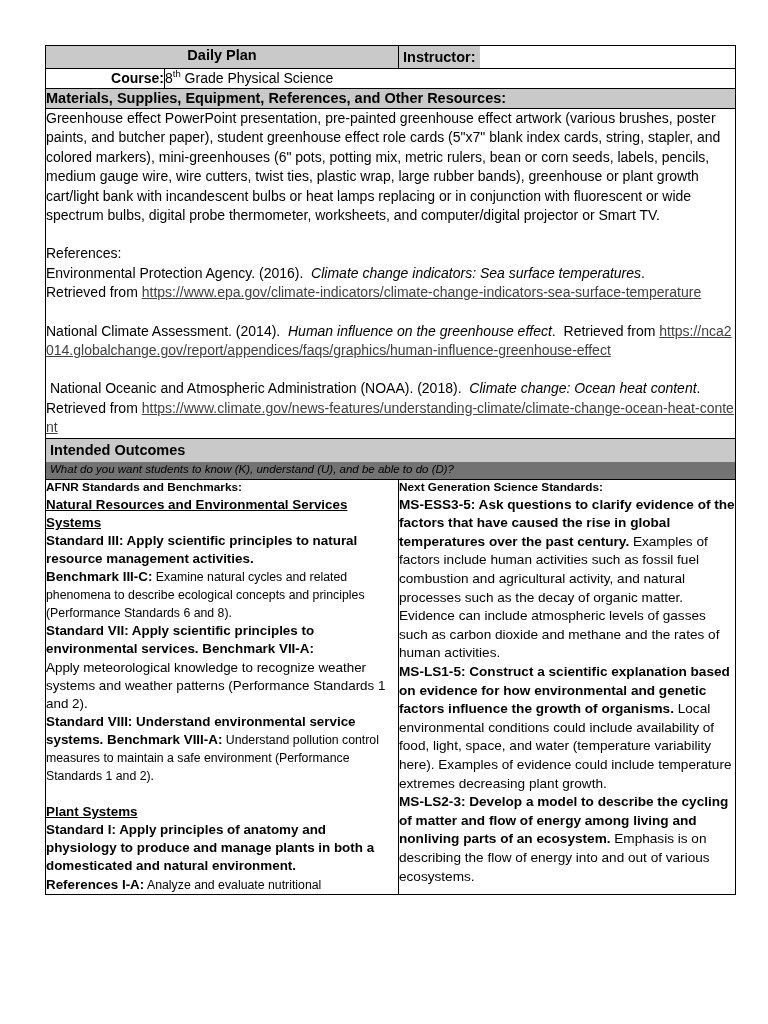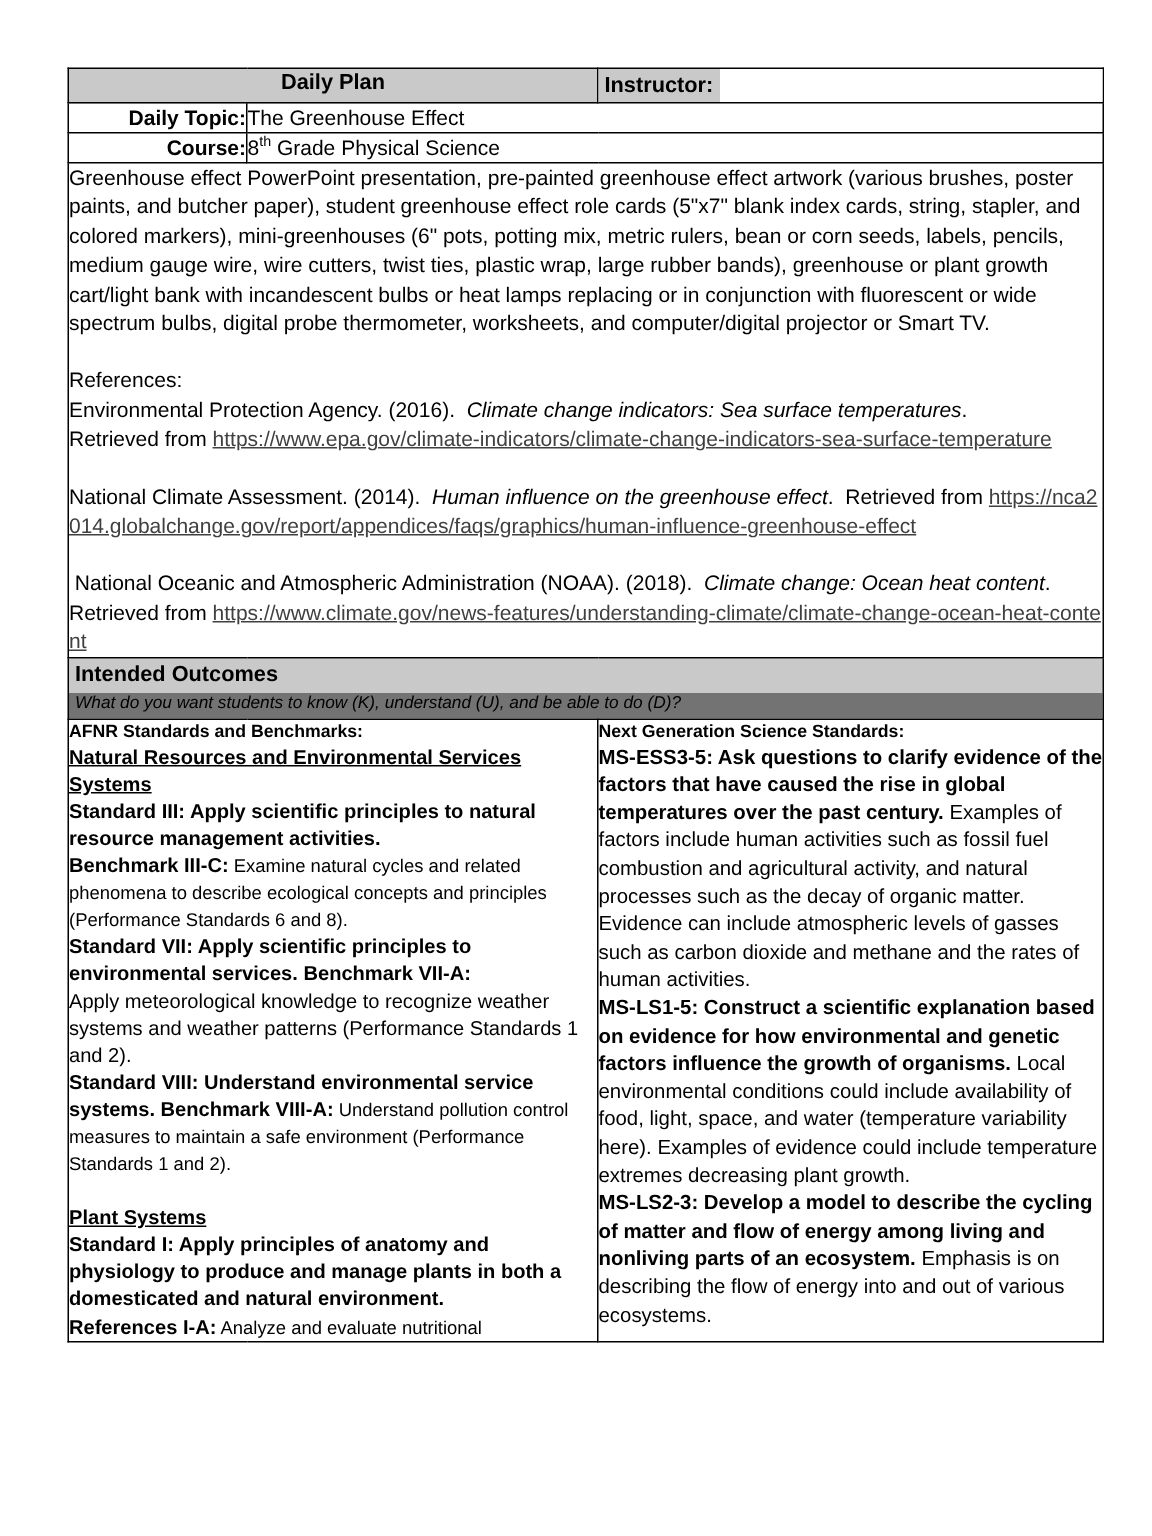--- a/index.html
+++ b/index.html
@@ -148,31 +148,30 @@
         <tr>
       <td colspan="2" class="title-cell">Daily Plan</td>
       <td colspan="2" style="padding:0;">
         <div class="instructor-wrap">
           <span class="instructor-label">Instructor:</span>
           <span class="instructor-blank"></span>
         </div>
       </td>
     </tr>
 
-    <tr>
-      <td class="label-cell">Daily Topic:</td>
-      <td colspan="3" class="value-cell">The Greenhouse Effect</td>
-    </tr>
 
 
     <tr>
       <td class="label-cell">Course:</td>
       <td colspan="3" class="value-cell"><span>8</span><sup>th</sup><span> Grade Physical Science</span></td>
     </tr>
 
+    <tr>
+      <td colspan="4" class="section-head">Materials, Supplies, Equipment, References, and Other Resources:</td>
+    </tr>
 
     <tr>
       <td colspan="4" class="materials-body">
         <p>Greenhouse effect PowerPoint presentation, pre-painted greenhouse effect artwork (various brushes, poster paints, and butcher paper), student greenhouse effect role cards (5"x7" blank index cards, string, stapler, and colored markers), mini-greenhouses (6" pots, potting mix, metric rulers, bean or corn seeds, labels, pencils, medium gauge wire, wire cutters, twist ties, plastic wrap, large rubber bands), greenhouse or plant growth cart/light bank with incandescent bulbs or heat lamps replacing or in conjunction with fluorescent or wide spectrum bulbs, digital probe thermometer, worksheets, and computer/digital projector or Smart TV.</p>
         <div class="gap"></div>
         <p>References:</p>
 
         <p><span>Environmental Protection Agency. (2016).</span>&nbsp; <span class="it">Climate change indicators: Sea surface temperatures</span><span>.</span><br><span>Retrieved from </span><a class="link" href="#">https://www.epa.gov/climate-indicators/climate-change-indicators-sea-surface-temperature</a></p>
 
         <div class="gap"></div>

